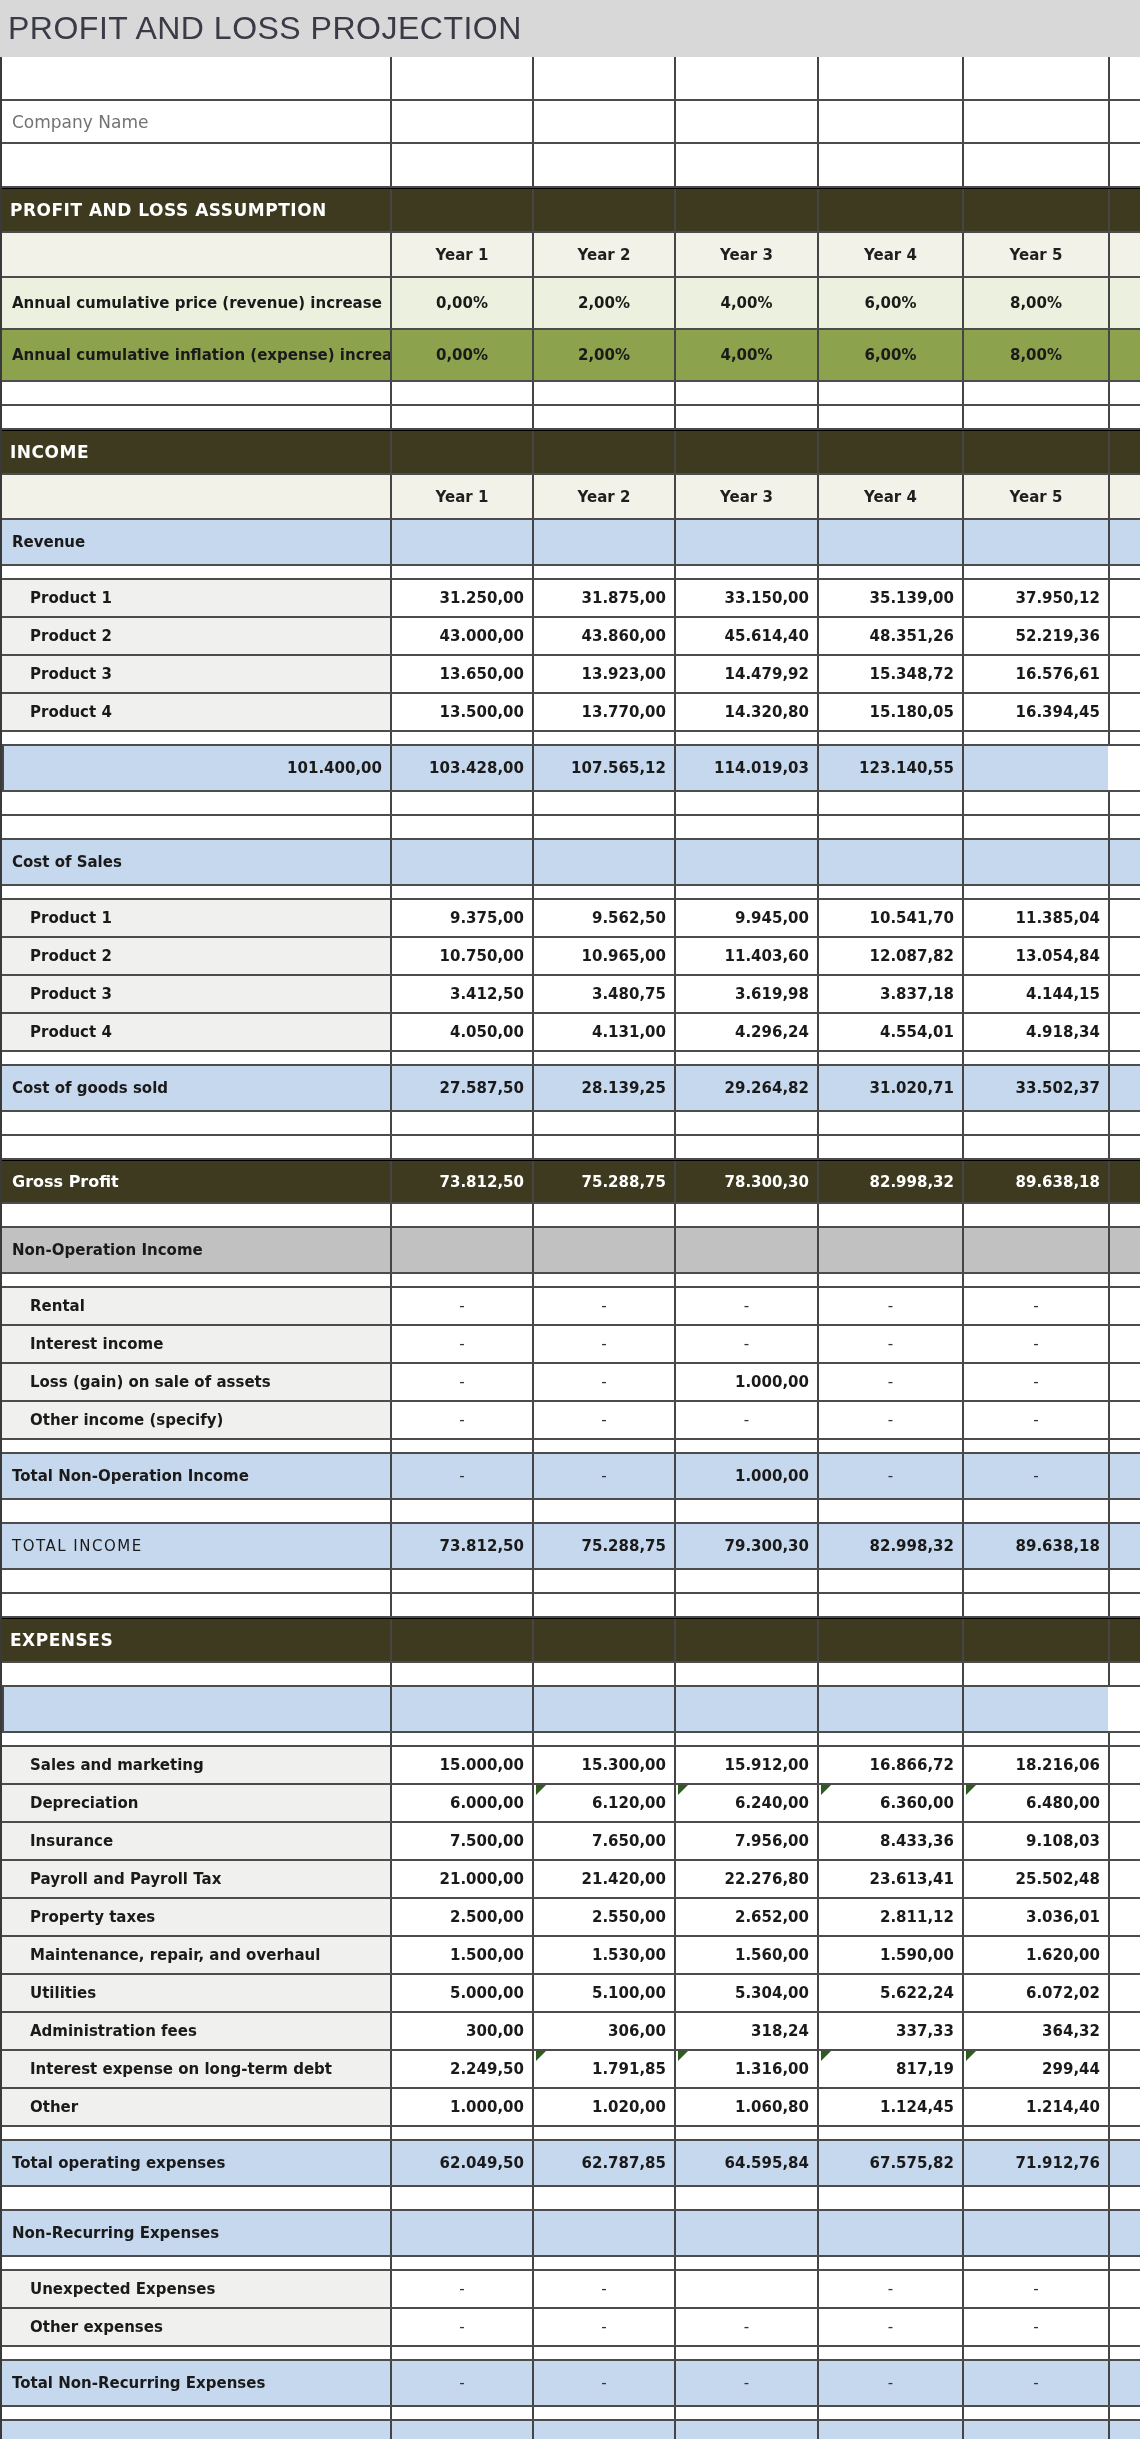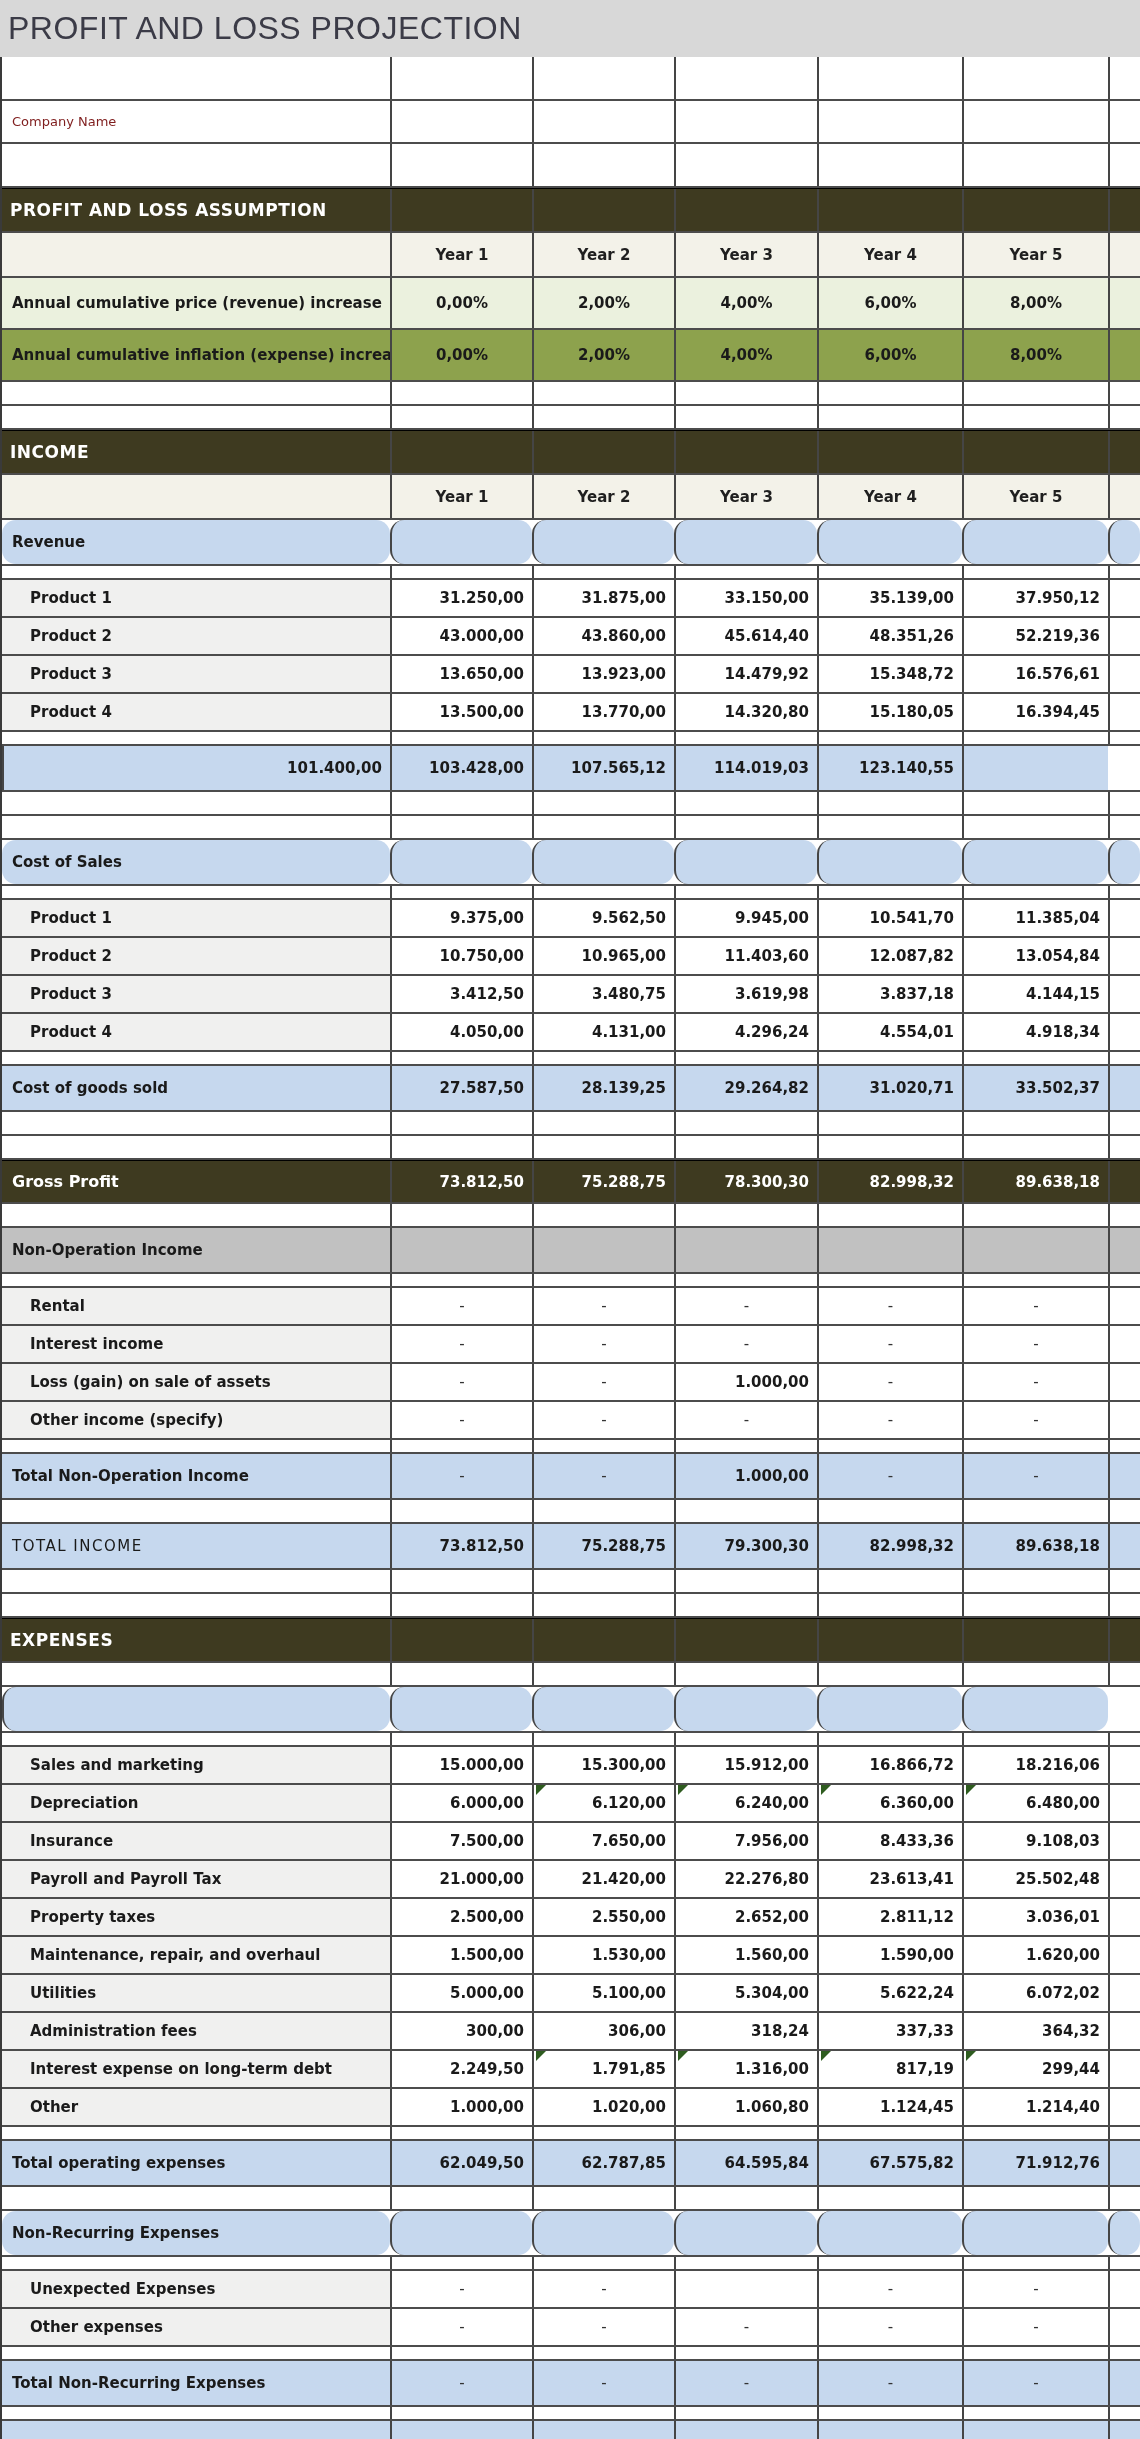--- a/index.html
+++ b/index.html
@@ -41,30 +41,30 @@
   .row.section{height:45px}
   .row.years{height:45px}
   .row.pct-light,.row.pct-green{height:52px}
   .row.subhead,.row.subhead-gray{height:46px}
   .row.data{height:38px}
   .row.total{height:46px}
   .row.grand{height:44px}
   .row.caps{height:46px}
   .row.partial{height:20px}
   
-  .row.company .cell.label{font-weight:400;font-size:13px;color:#7f1d1d;}
+  .row.company .cell.label{font-weight:400;font-size:17px;color:#737373;}
   .row.section{border-top:1px solid #000;}
   .row.section .cell{background:var(--c-olive);color:#fff;}
   .row.section .cell.label{font-size:17px;letter-spacing:.5px;padding-left:8px;}
   .row.years .cell{background:var(--c-years);justify-content:center;font-weight:700;color:#1f1f1f;padding:0;}
   .row.pct-light .cell{background:var(--c-pctlight);}
   .row.pct-green .cell{background:var(--c-pctgreen);}
   .row.pct-light .cell.val,.row.pct-green .cell.val{justify-content:center;padding:0;}
   .row.data .cell.label{background:var(--c-datalabel);padding-left:28px;font-size:15px;}
-  .row.subhead .cell{background:var(--c-blue);border-radius:14px;}
+  .row.subhead .cell{background:var(--c-blue);}
   .row.subhead-gray .cell{background:var(--c-gray);}
   .row.total .cell{background:var(--c-blue);}
   .row.caps .cell{background:var(--c-blue);}
   .row.caps .cell.label{font-weight:400;letter-spacing:1.5px;font-size:15px;}
   .row.grand{border-top:1px solid #000;}
   .row.grand .cell{background:var(--c-olive);color:#fff;}
   .row.grand .cell.label{font-size:16px;}
   .row.partial .cell{background:var(--c-blue);}
   
   .cell.val.dash{justify-content:center;padding:0;font-weight:400;color:#333;}

